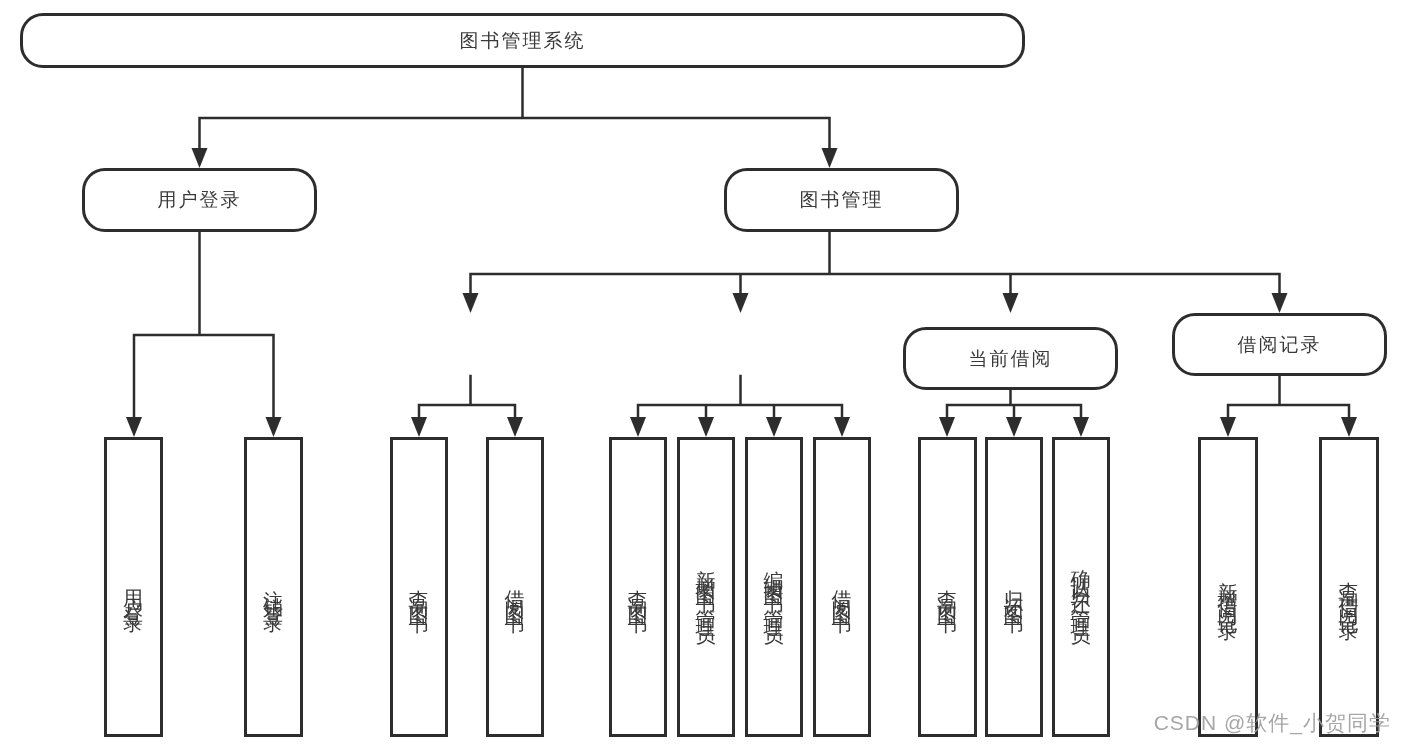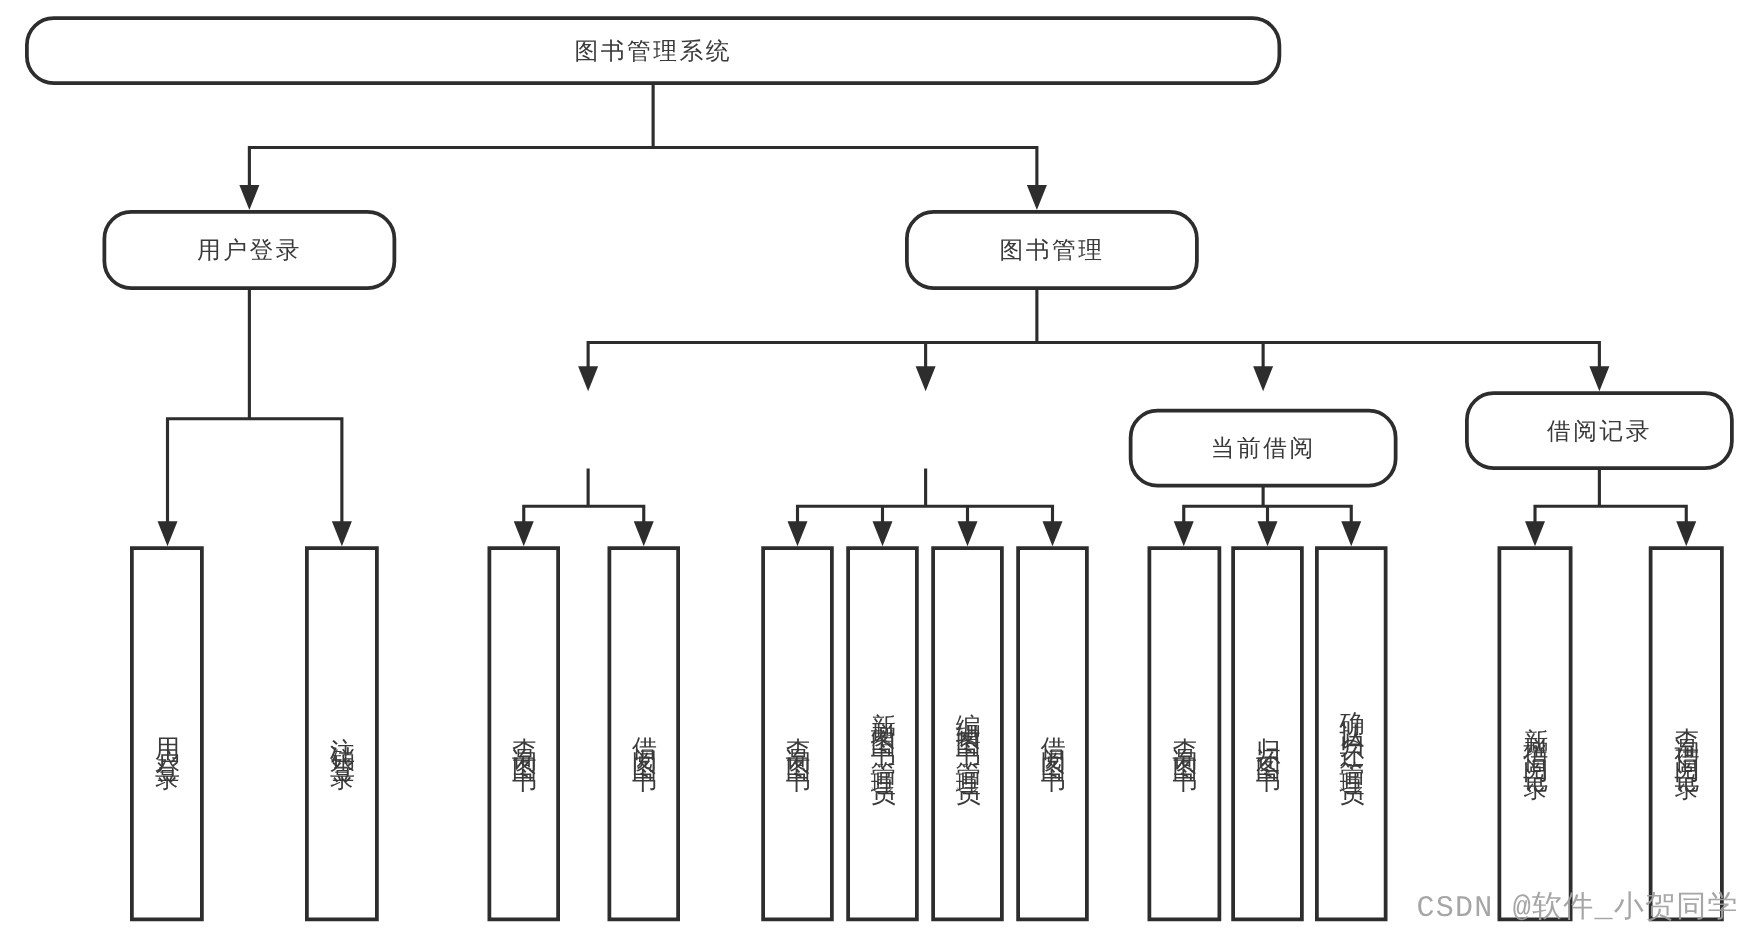--- a/index.html
+++ b/index.html
@@ -45,26 +45,25 @@
     line-height: 1;
     top: 437px;
     height: 300px;
     padding-top: 6px;
   }
   .lbl { display: inline-block; }
   .watermark {
     position: absolute;
     top: 709px;
     right: 14px;
-    font-size: 24px;
+    font-size: 21px;
     color: rgba(158,158,158,0.92);
     letter-spacing: 1px;
     z-index: 2;
     white-space: nowrap;
-    font-family: Liberation Mono, monospace;
   }
 </style>
 </head>
 <body>
 
 <div class="stage">
 
   <svg class="connectors" width="1405" height="747" viewBox="0 0 1405 747">
     <path fill="none" stroke="#2d2d2d" stroke-width="2.5" stroke-linecap="square" d="
       M522.5 68 V118 M199.5 118 H829.5 M199.5 118 V152 M829.5 118 V152

